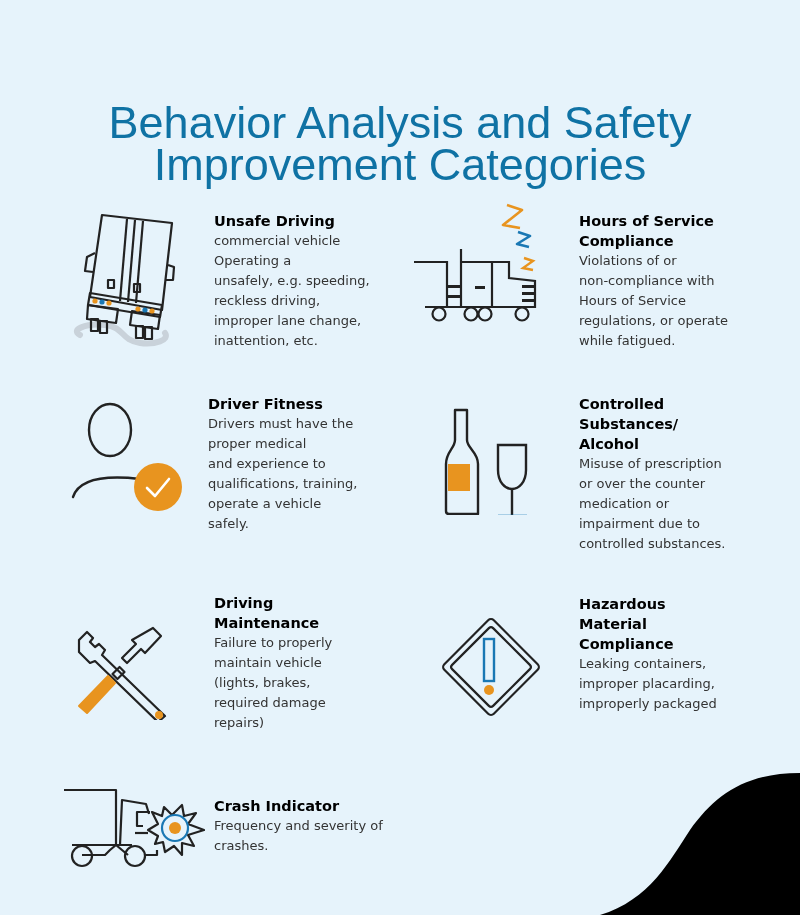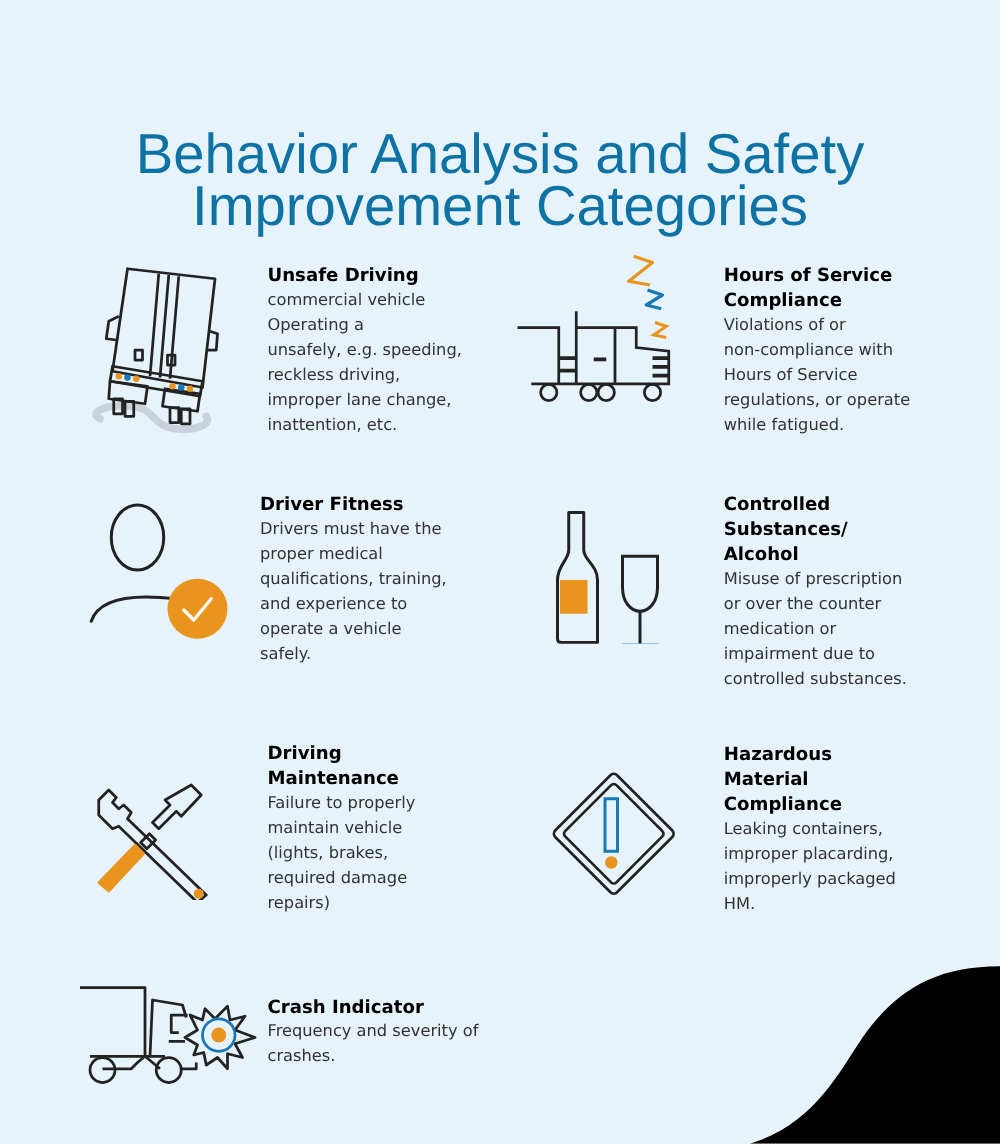--- a/index.html
+++ b/index.html
@@ -123,22 +123,22 @@
     <ellipse cx="45" cy="35" rx="21" ry="26" fill="none" stroke="#222" stroke-width="2.4"></ellipse>
     <path d="M8 102 C 14 84, 40 80, 75 84" fill="none" stroke="#222" stroke-width="2.4" stroke-linecap="round"></path>
     <circle cx="93" cy="92" r="24" fill="#e8941f"></circle>
     <path d="M82 93 L90 101 L104 84" fill="none" stroke="#fff" stroke-width="2.6" stroke-linecap="round" stroke-linejoin="round"></path>
   </svg>
   <div class="text" style="left:208px;top:394px;width:180px;">
     <h3><span>Driver Fitness</span></h3>
     <p>
       <span style="display:block">Drivers must have the</span>
       <span style="display:block">proper medical</span>
+      <span style="display:block">and experience to</span>
       <span style="display:block">qualifications, training,</span>
-      <span style="display:block">and experience to</span>
       <span style="display:block">operate a vehicle</span>
       <span style="display:block">safely.</span>
     </p>
   </div>
 </div>
 
 <div class="item" style="left:0;top:0;">
   <svg class="icon" style="left:440px;top:400px;" width="100" height="115" viewBox="0 0 100 115">
     <path d="M15 10 L27 10 L27 40 C 27 48, 38 52, 38 64 L38 114 L9 114 C 7 114, 6 113, 6 111 L6 64 C 6 52, 15 48, 15 40 Z" fill="none" stroke="#222" stroke-width="2.4" stroke-linejoin="round"></path>
     <rect x="8" y="64" width="22" height="27" fill="#e8941f"></rect>
@@ -197,21 +197,20 @@
   <div class="text" style="left:579px;top:594px;width:200px;">
     <h3>
       <span style="display:block">Hazardous</span>
       <span style="display:block">Material</span>
       <span style="display:block">Compliance</span>
     </h3>
     <p>
       <span style="display:block">Leaking containers,</span>
       <span style="display:block">improper placarding,</span>
       <span style="display:block">improperly packaged</span>
-      <span style="display:block">HM.</span>
     </p>
   </div>
 </div>
 
 <div class="item" style="left:0;top:0;">
   <svg class="icon" style="left:60px;top:780px;" width="150" height="90" viewBox="0 0 150 90">
     <g fill="none" stroke="#222" stroke-width="2.2" stroke-linejoin="round">
       <path d="M4 10 L56 10 L56 65"></path>
       <path d="M60 65 L62 20 L86 24 L89 34"></path>
       <path d="M90 32 L77 32 L77 46 L83 46"></path>

